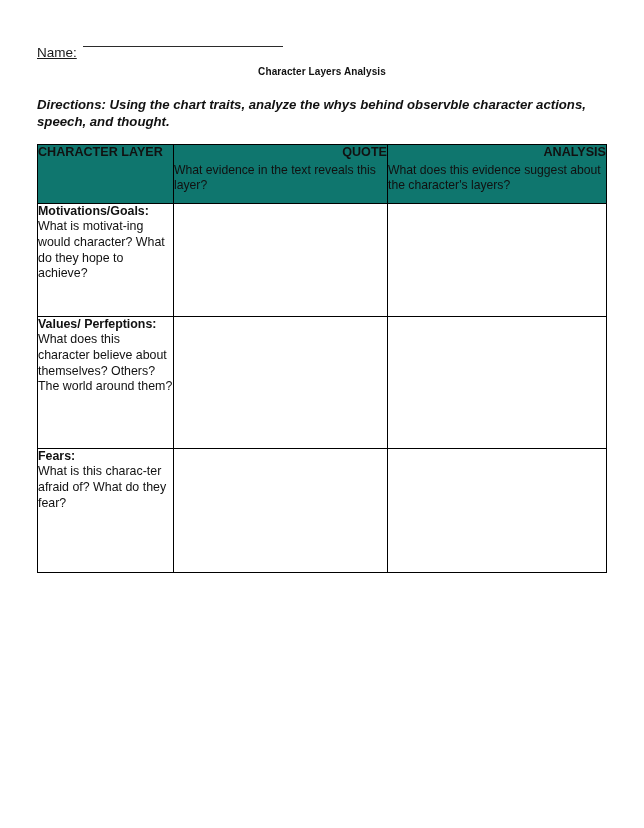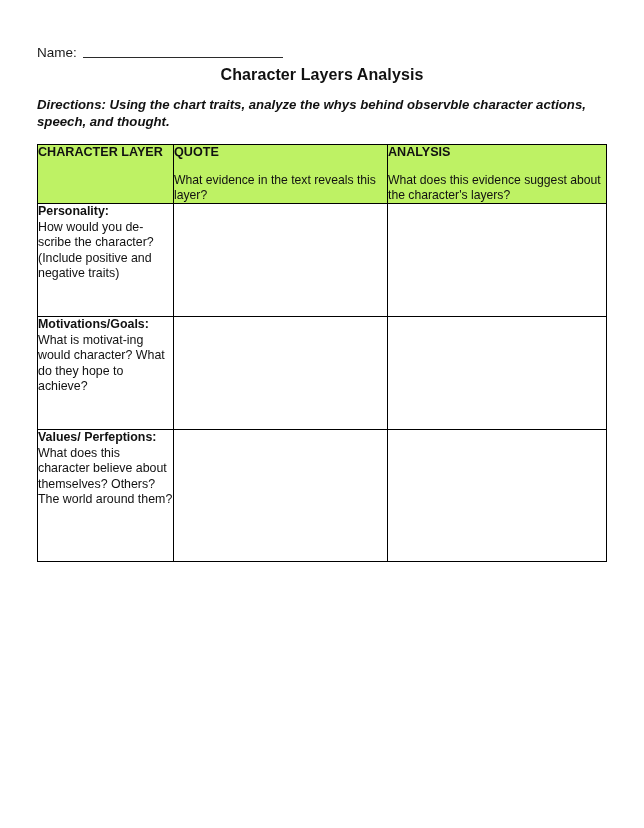--- a/index.html
+++ b/index.html
@@ -15,43 +15,44 @@
     position: relative;
     overflow: hidden;
   }
 
   
   .name-row {
     position: absolute;
     left: 37px;
     top: 46px;
     display: flex;
-    align-items: flex-end;
+    align-items: flex-start;
     gap: 6px;
+    text-decoration: underline;
   }
   .name-label {
     font-size: 13.5px;
     line-height: 1;
     color: #1a1a1a;
   }
   .name-rule {
     width: 200px;
     height: 0;
     border-bottom: 1.6px solid #2b2b2b;
     margin-bottom: 2px;
   }
 
   
   .doc-title {
     position: absolute;
     left: 0;
     right: 0;
     top: 66px;
     text-align: center;
-    font-size: 16px;
+    font-size: 10px;
     font-weight: bold;
     letter-spacing: 0.1px;
     color: #111111;
   }
 
   
   .directions {
     position: absolute;
     left: 37px;
     top: 96px;
@@ -78,38 +79,38 @@
     vertical-align: top;
     padding: 0;
   }
 
   .col-layer   { width: 136px; }
   .col-quote   { width: 214px; }
   .col-analysis{ width: 219px; }
 
   
   .hdr {
-    background: #bef264;
+    background: #0f766e;
     height: 58px;
     padding: 5px 6px 4px 6px;
     text-align: left;
   }
   .hdr-title {
     font-size: 12.6px;
     font-weight: bold;
     color: #111111;
     line-height: 1.15;
   }
-  .hdr-center .hdr-title { text-align: left; }
+  .hdr-center .hdr-title { text-align: right; }
   .hdr-sub {
     font-size: 12.2px;
     font-weight: normal;
     line-height: 1.22;
     color: #111111;
-    margin-top: 14px;
+    margin-top: 4px;
   }
 
   
   .layer-cell {
     padding: 7px 6px 6px 6px;
   }
   .layer-name {
     font-size: 12.4px;
     font-weight: bold;
     line-height: 1.24;
@@ -157,38 +158,38 @@
         <div class="hdr-title">QUOTE</div>
         <div class="hdr-sub">What evidence in the text reveals this layer?</div>
       </th>
       <th class="hdr hdr-center">
         <div class="hdr-title">ANALYSIS</div>
         <div class="hdr-sub">What does this evidence suggest about the character's layers?</div>
       </th>
     </tr>
   </thead>
   <tbody>
-    <tr class="r1">
-      <td class="layer-cell">
-        <div class="layer-name">Personality:</div>
-        <div class="layer-prompt">How would you de-scribe the character? (Include positive and negative traits)</div>
-      </td>
-      <td class="blank-cell"></td>
-      <td class="blank-cell"></td>
-    </tr>
     <tr class="r2">
       <td class="layer-cell">
         <div class="layer-name">Motivations/Goals:</div>
         <div class="layer-prompt">What is motivat-ing would character? What do they hope to achieve?</div>
       </td>
       <td class="blank-cell"></td>
       <td class="blank-cell"></td>
     </tr>
     <tr class="r3">
       <td class="layer-cell">
         <div class="layer-name">Values/ Perfeptions:</div>
         <div class="layer-prompt">What does this character believe about themselves? Others? The world around them?</div>
       </td>
       <td class="blank-cell"></td>
       <td class="blank-cell"></td>
     </tr>
+    <tr class="r5">
+      <td class="layer-cell">
+        <div class="layer-name">Fears:</div>
+        <div class="layer-prompt">What is this charac-ter afraid of? What do they fear?</div>
+      </td>
+      <td class="blank-cell"></td>
+      <td class="blank-cell"></td>
+    </tr>
   </tbody>
 </table>
 
 </body></html>

